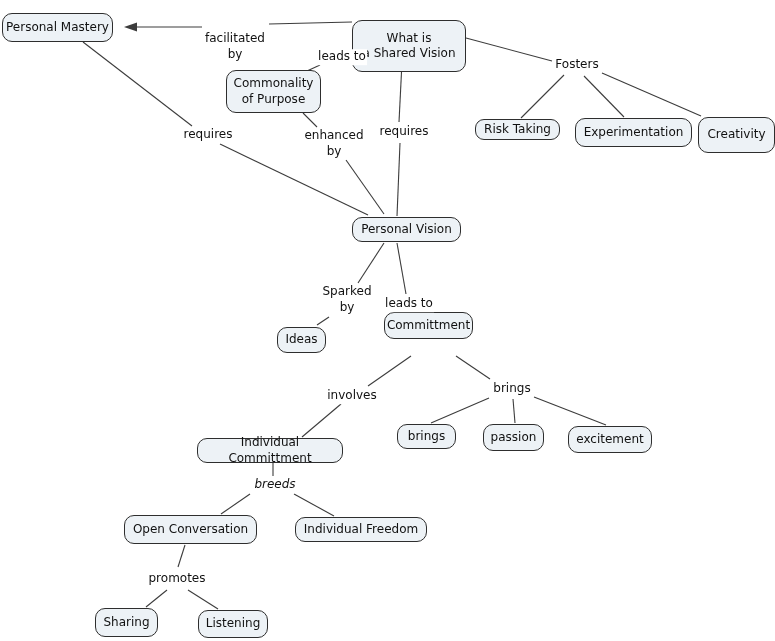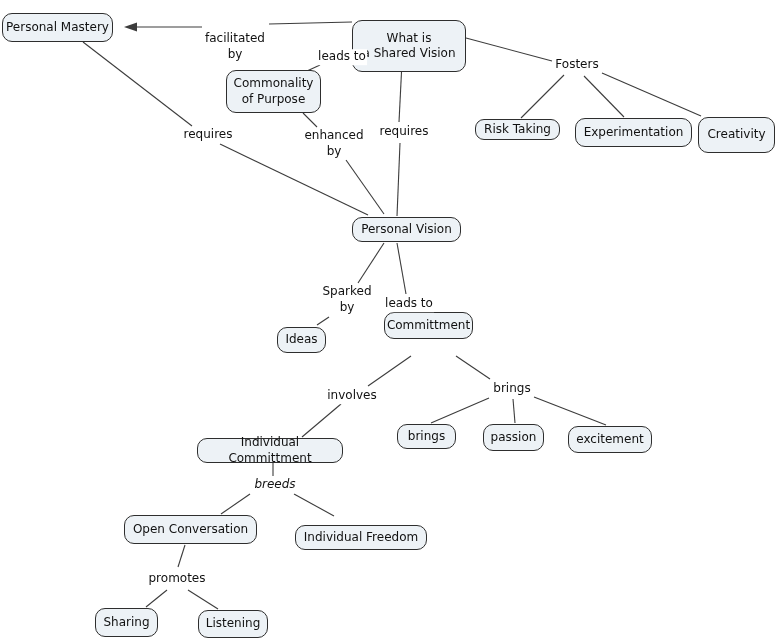--- a/index.html
+++ b/index.html
@@ -102,21 +102,21 @@
       <div class="node" style="left: 575px; top: 118px; width: 117px; height: 29px;">Experimentation</div>
       <div class="node" style="left: 698px; top: 117px; width: 77px; height: 36px;">Creativity</div>
       <div class="node" style="left: 352px; top: 217px; width: 109px; height: 25px;">Personal Vision</div>
       <div class="node" style="left: 277px; top: 327px; width: 49px; height: 26px;">Ideas</div>
       <div class="node" style="left: 384px; top: 312px; width: 89px; height: 27px; text-align: center;">Committment</div>
       <div class="node" style="left: 397px; top: 424px; width: 59px; height: 25px;">brings</div>
       <div class="node" style="left: 483px; top: 424px; width: 61px; height: 27px;">passion</div>
       <div class="node" style="left: 568px; top: 426px; width: 84px; height: 27px;">excitement</div>
       <div class="node" style="left: 197px; top: 438px; width: 146px; height: 25px;">Individual Committment</div>
       <div class="node" style="left: 124px; top: 515px; width: 133px; height: 29px;">Open Conversation</div>
-      <div class="node" style="left: 295px; top: 517px; width: 132px; height: 25px; margin-top: 8px;">Individual Freedom</div>
+      <div class="node" style="left: 295px; top: 517px; width: 132px; height: 25px;">Individual Freedom</div>
       <div class="node" style="left: 95px; top: 608px; width: 63px; height: 29px; text-align: right;">Sharing</div>
       <div class="node" style="left: 198px; top: 610px; width: 70px; height: 28px;">Listening</div>
     </div>
   <div id="labels-layer">
       <div class="link-label" style="left: 235px; top: 23px; margin-top: 24px;">facilitated
 by</div>
       <div class="link-label" style="left: 342px; top: 57px;">leads to</div>
       <div class="link-label" style="left: 577px; top: 65px;">Fosters</div>
       <div class="link-label" style="left: 208px; top: 135px;">requires</div>
       <div class="link-label" style="left: 334px; top: 144px;">enhanced

